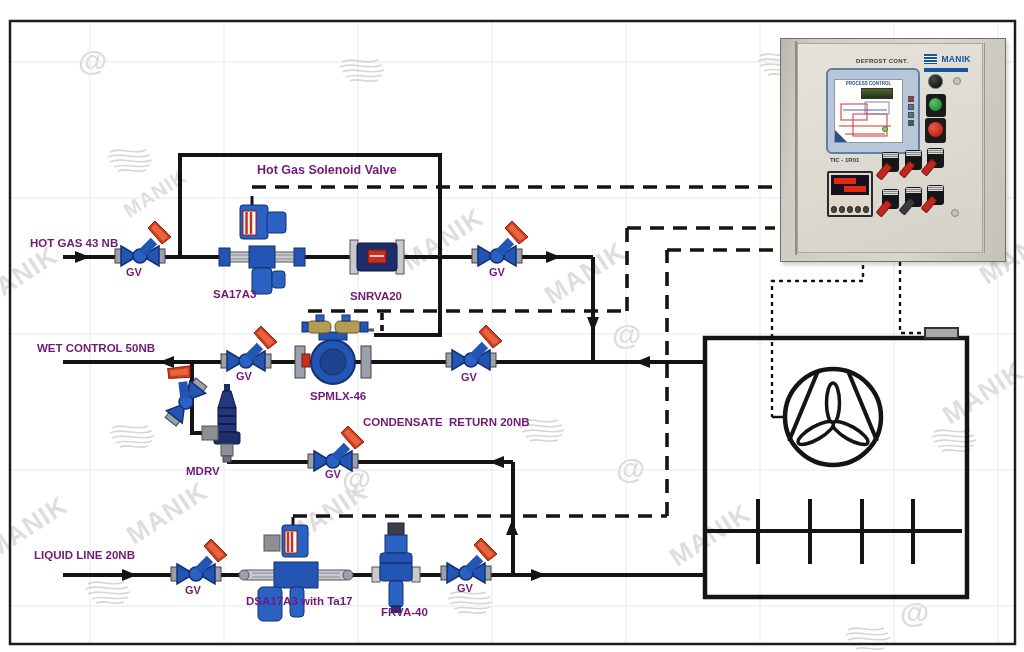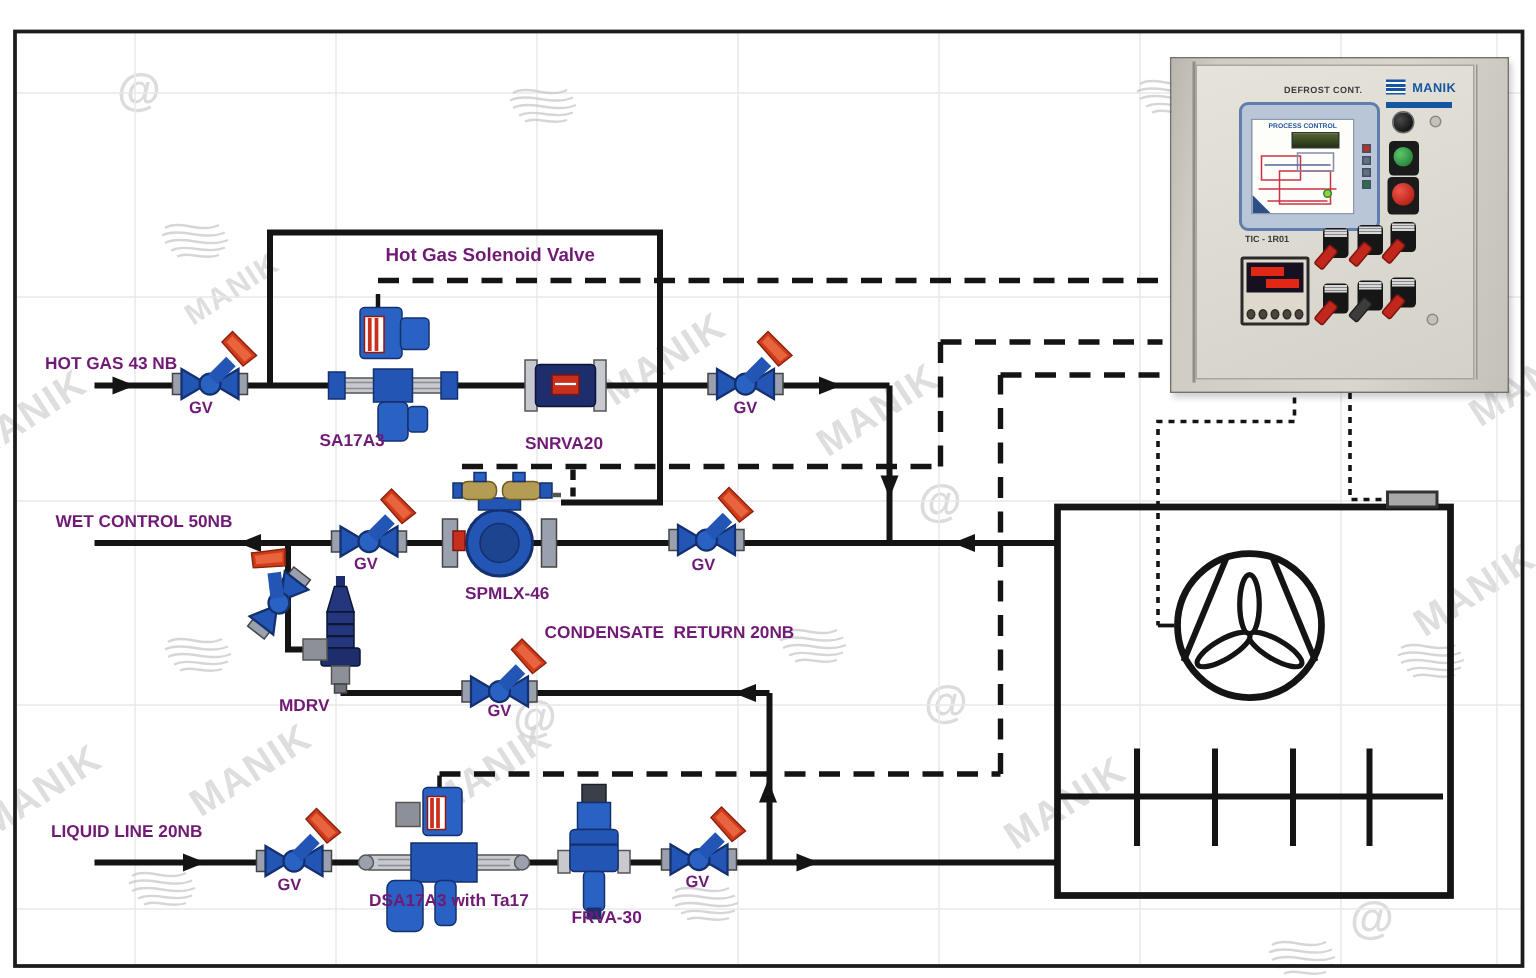--- a/index.html
+++ b/index.html
@@ -298,21 +298,21 @@
   <div class="lbl" style="left:37px;top:342px">WET CONTROL 50NB</div>
   <div class="lbl" style="left:363px;top:416px">CONDENSATE  RETURN 20NB</div>
   <div class="lbl" style="left:34px;top:549px">LIQUID LINE 20NB</div>
   <div class="lbl mid" style="left:257px;top:164px">Hot Gas Solenoid Valve</div>
 
   <div class="lbl" style="left:213px;top:288px">SA17A3</div>
   <div class="lbl" style="left:350px;top:290px">SNRVA20</div>
   <div class="lbl" style="left:310px;top:390px">SPMLX-46</div>
   <div class="lbl" style="left:186px;top:465px">MDRV</div>
   <div class="lbl" style="left:246px;top:595px">DSA17A3 with Ta17</div>
-  <div class="lbl" style="left:381px;top:606px">FRVA-30</div>
+  <div class="lbl" style="left:381px;top:606px">FRVA-40</div>
 
   <div class="lbl gv" style="left:126px;top:266px">GV</div>
   <div class="lbl gv" style="left:489px;top:266px">GV</div>
   <div class="lbl gv" style="left:236px;top:370px">GV</div>
   <div class="lbl gv" style="left:461px;top:371px">GV</div>
   <div class="lbl gv" style="left:325px;top:468px">GV</div>
   <div class="lbl gv" style="left:185px;top:584px">GV</div>
   <div class="lbl gv" style="left:457px;top:582px">GV</div>
 
   <div class="panel">

